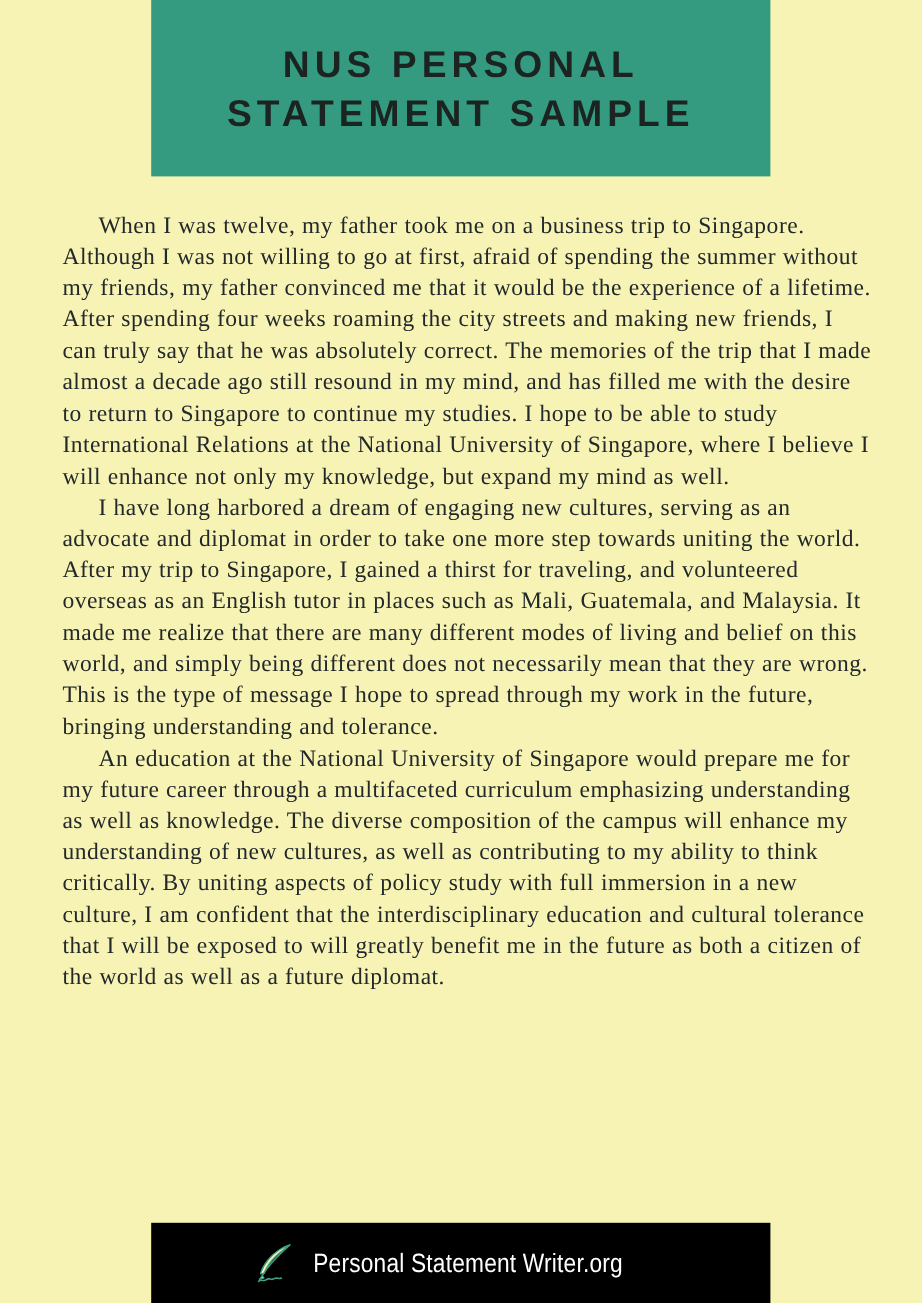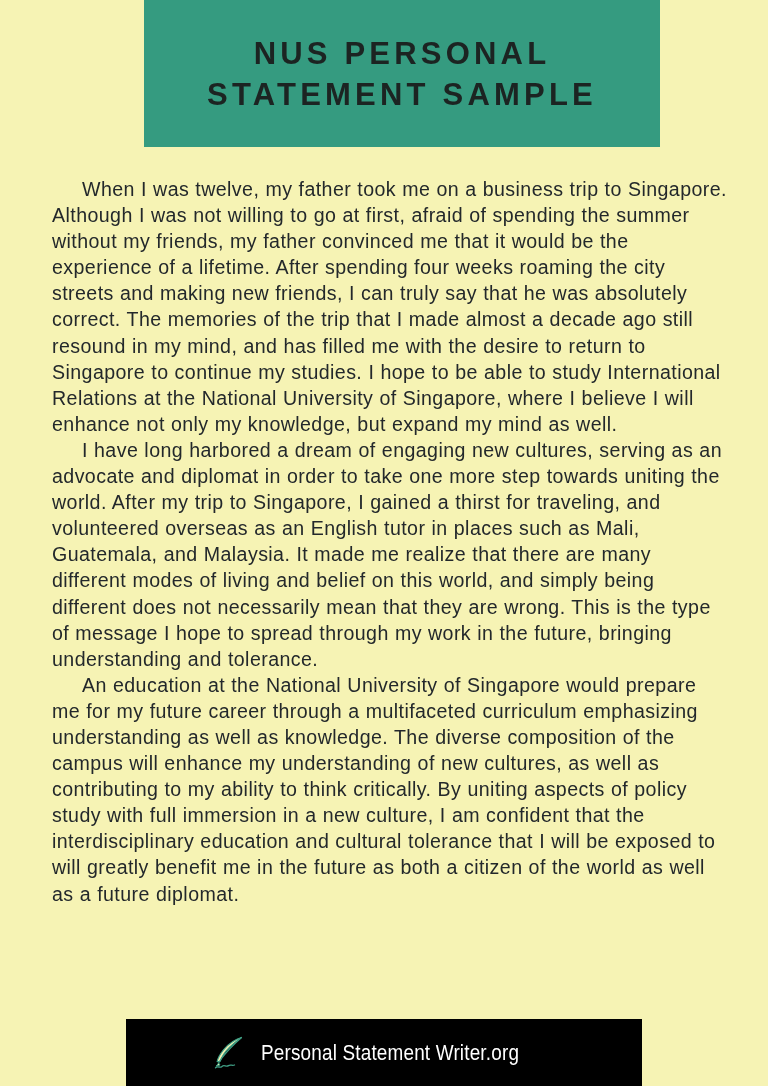--- a/index.html
+++ b/index.html
@@ -18,21 +18,21 @@
   .page {
     position: relative;
     width: 768px;
     height: 1086px;
     background: #f6f3b4;
   }
 
   
   .header-banner {
     position: absolute;
-    left: 144px;
+    left: 126px;
     top: 0;
     width: 516px;
     height: 147px;
     background: #359b80;
     display: flex;
     align-items: center;
     justify-content: center;
     box-sizing: border-box;
     padding: 0 14px;
   }
@@ -51,21 +51,21 @@
 
   
   .essay {
     position: absolute;
     left: 52px;
     top: 176px;
     width: 676px;
   }
   .essay-paragraph {
     margin: 0;
-    font-family: Liberation Sans, sans-serif;
+    font-family: Liberation Serif, serif;
     font-size: 19.6px;
     line-height: 26.1px;
     letter-spacing: 0.42px;
     color: #23282b;
     text-indent: 30px;
     text-align: left;
     word-spacing: 0.3px;
   }
 
   

